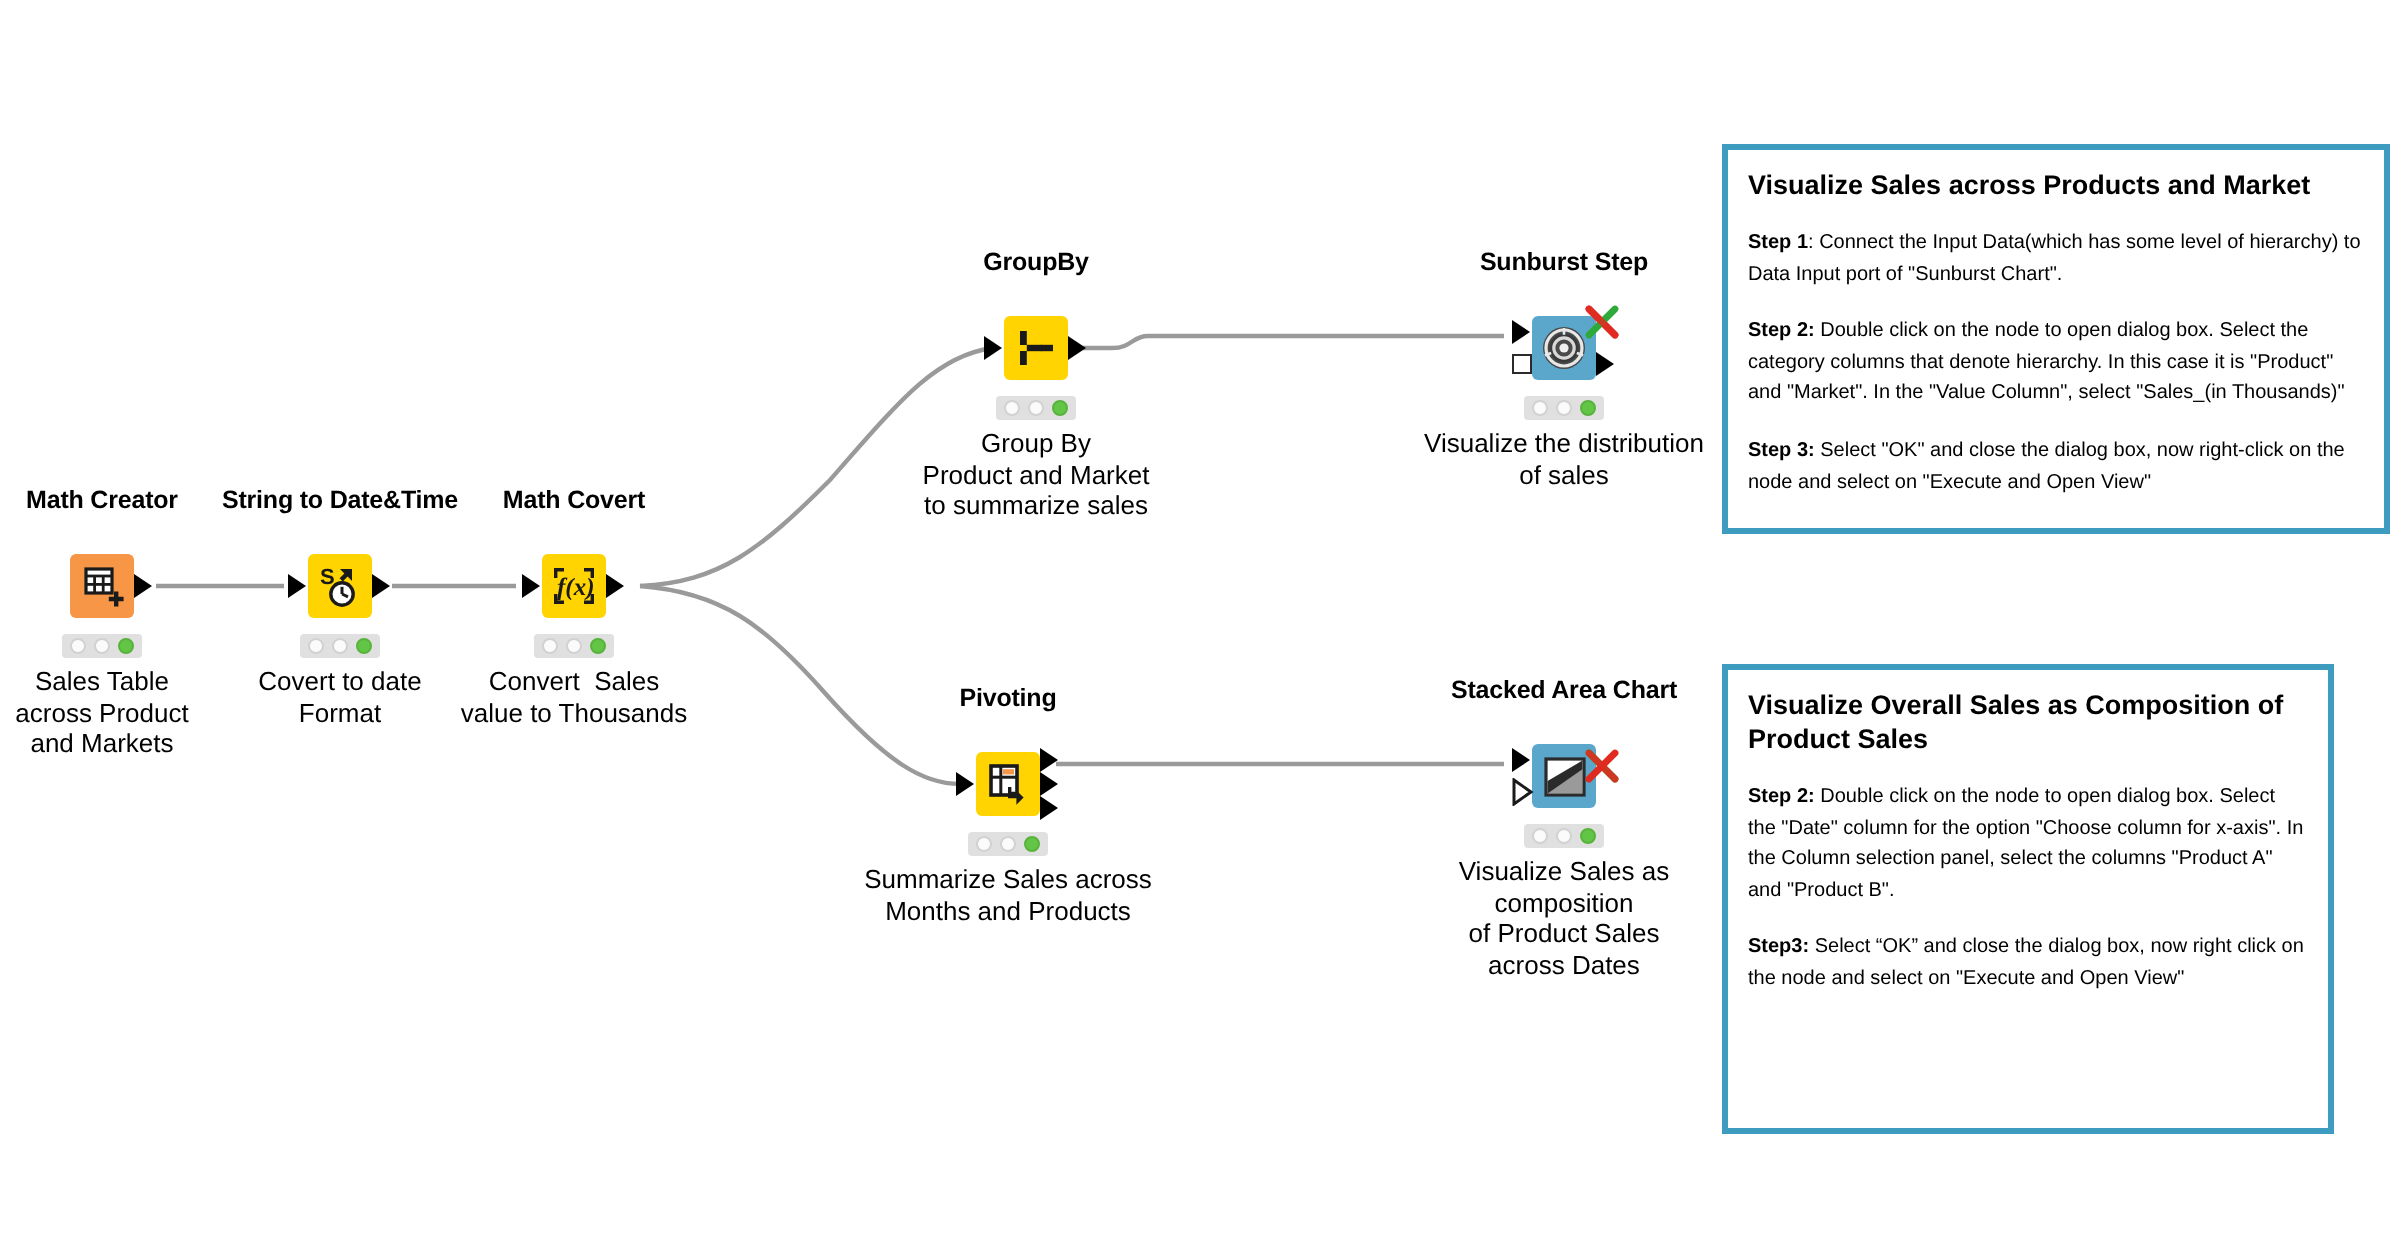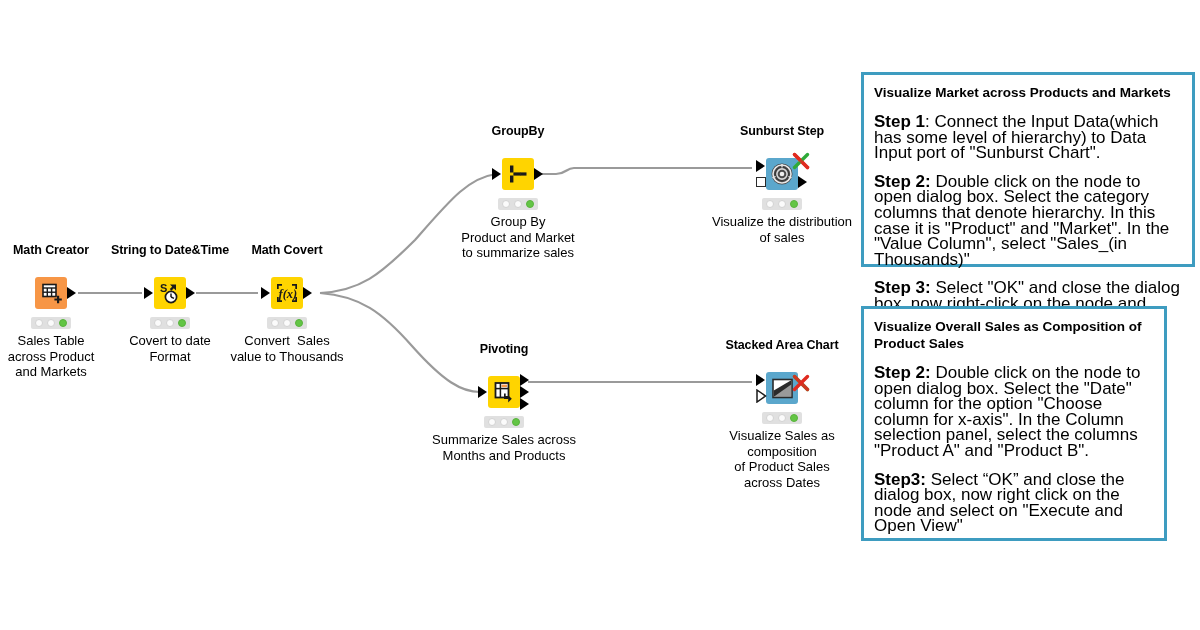--- a/index.html
+++ b/index.html
@@ -142,21 +142,21 @@
     padding: 9px 10px 8px 10px;
   }
   .ann-title {
     font-size: 13.5px;
     font-weight: bold;
     line-height: 17px;
     margin: 0 0 13px 0;
     white-space: pre-line;
   }
   .ann-step {
-    font-size: 17px;
+    font-size: 10px;
     line-height: 15.6px;
     margin: 0 0 13px 0;
   }
   .ann-step:last-child { margin-bottom: 0; }
   .ann-step b { font-weight: bold; }
 </style>
 </head>
 <body>
 
 <div id="canvas">
@@ -377,25 +377,25 @@
       <span class="led"></span>
       <span class="led green"></span>
     </div>
     <div class="node-desc">Visualize Sales as
 composition
 of Product Sales
 across Dates</div>
   </div>
 
   <div class="annotation" style="left:861px; top:72px; width:334px; height:195px;">
-    <div class="ann-title">Visualize Market across Products and Markets</div>
+    <div class="ann-title">Visualize Sales across Products and Market</div>
     <p class="ann-step"><b>Step 1</b><span>: Connect the Input Data(which has some level of hierarchy) to Data Input port of "Sunburst Chart".</span></p>
     <p class="ann-step"><b>Step 2:</b><span> Double click on the node to open dialog box. Select the category columns that denote hierarchy. In this case it is "Product" and "Market". In the "Value Column", select "Sales_(in Thousands)"</span></p>
     <p class="ann-step"><b>Step 3:</b><span> Select "OK" and close the dialog box, now right-click on the node and select on  "Execute and Open View"</span></p>
   </div>
 
-  <div class="annotation" style="left:861px; top:306px; width:306px; height:235px;">
+  <div class="annotation" style="left:861px; top:332px; width:306px; height:235px;">
     <div class="ann-title">Visualize Overall Sales as Composition of Product Sales</div>
     <p class="ann-step"><b>Step 2:</b><span> Double click on the node to open dialog box. Select the "Date" column for the option "Choose column for x-axis". In the Column selection panel, select the columns "Product A" and "Product B".</span></p>
     <p class="ann-step"><b>Step3:</b><span> Select “OK” and close the dialog box, now right click on the node and select on  "Execute and Open View"</span></p>
   </div>
 
 </div>
 
 </body></html>

